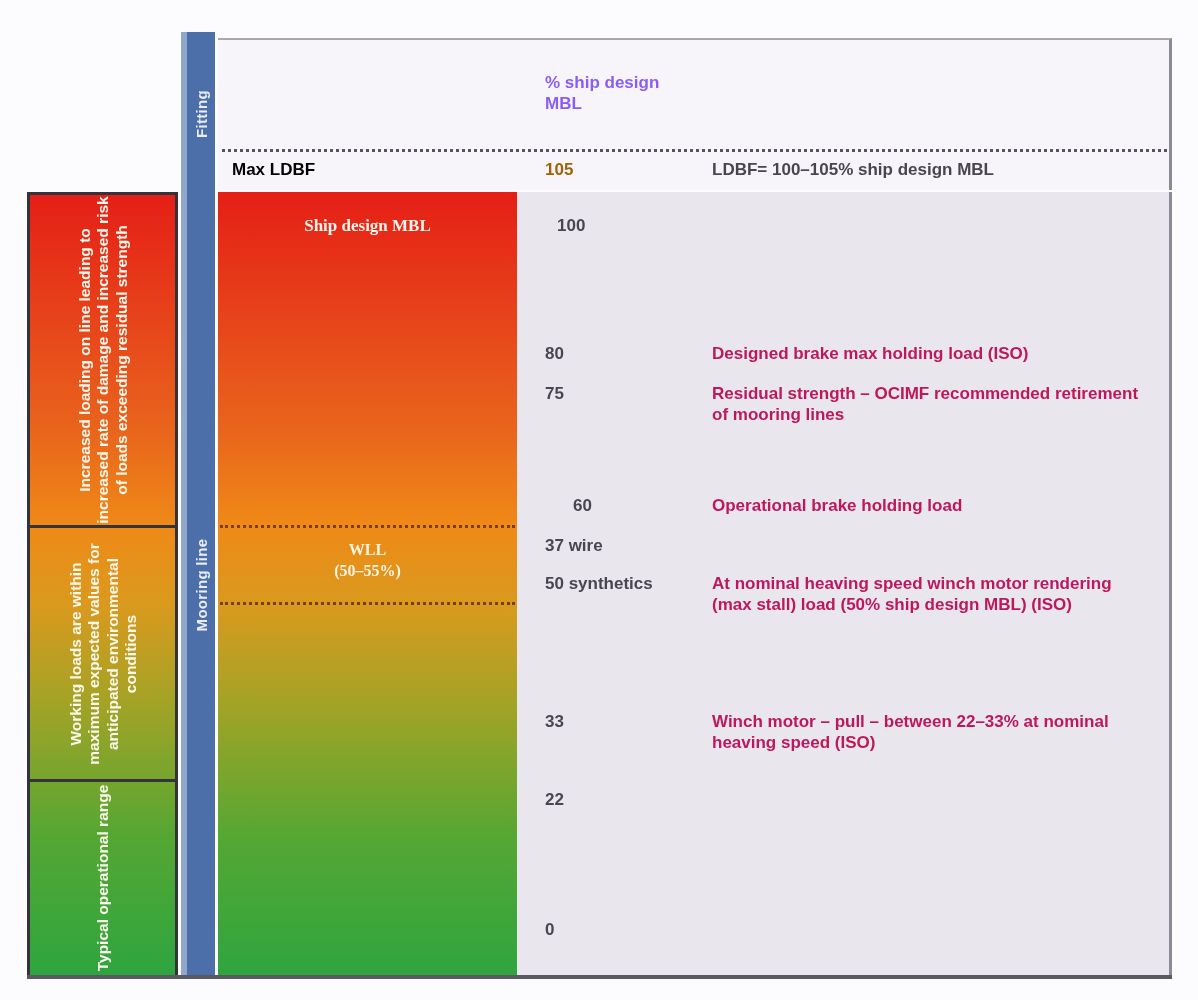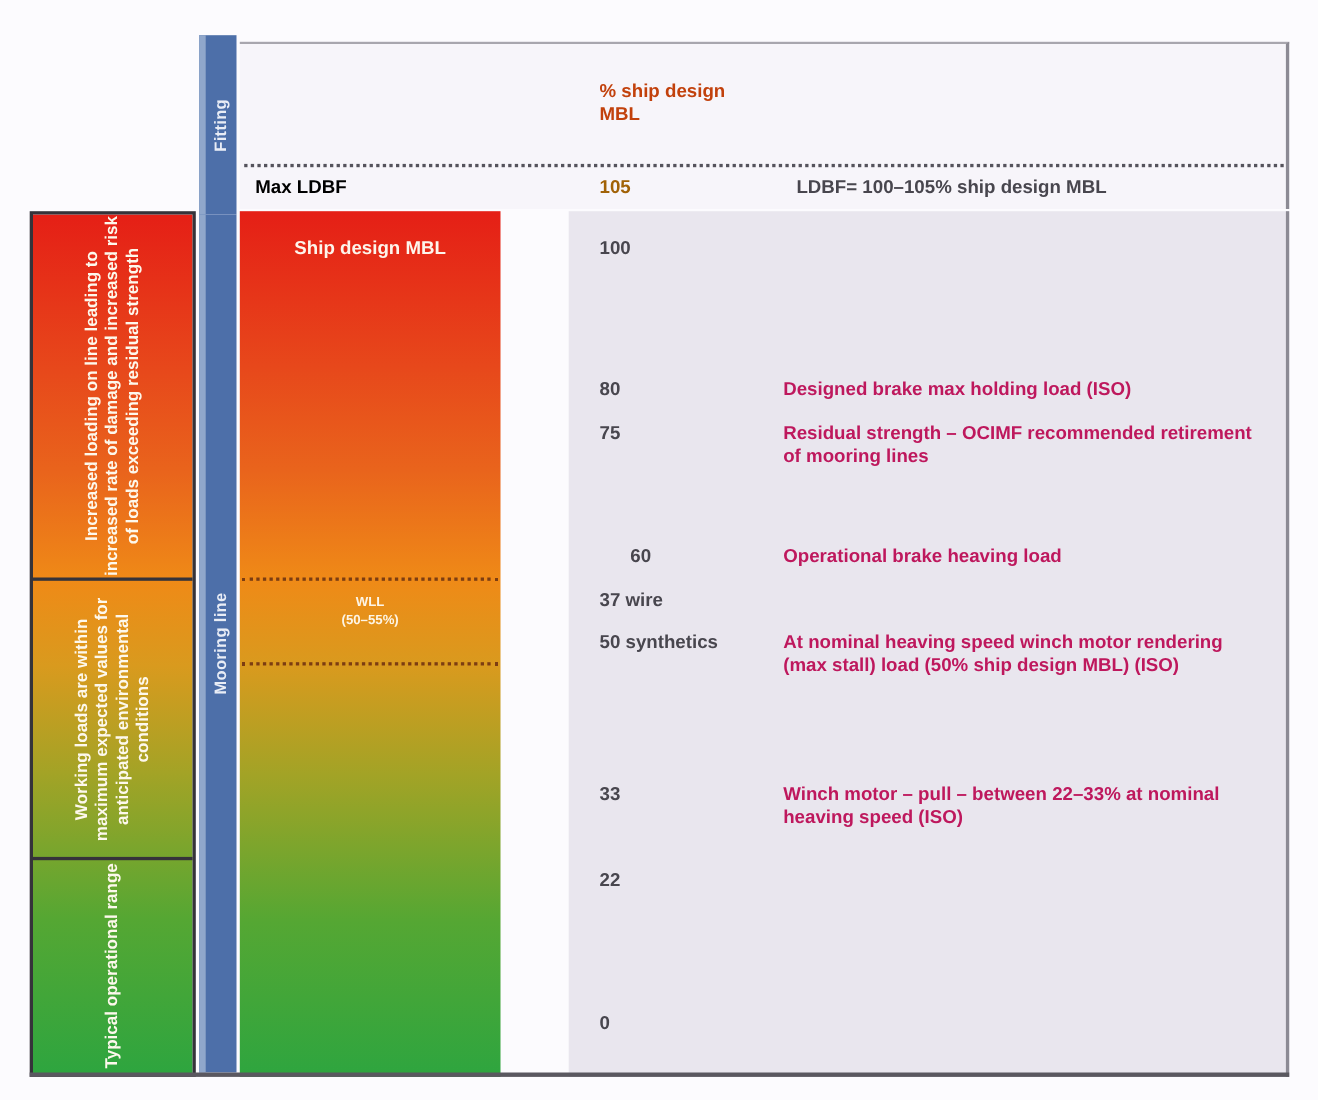--- a/index.html
+++ b/index.html
@@ -4,26 +4,26 @@
 <style>
   html,body{margin:0;padding:0;background:#fcfbfe;}
   *{box-sizing:border-box;}
   body{font-family:"Liberation Sans","DejaVu Sans",sans-serif;}
   #stage{position:relative;width:1198px;height:1000px;background:#fcfbfe;overflow:hidden;}
 
   
   .header-box{position:absolute;left:218px;top:38px;width:954px;height:152px;
     background:#f7f5fa;border-top:2px solid #a8a6ae;border-right:3px solid #8c8a94;}
   .col-header{position:absolute;left:327px;top:32px;width:120px;
-    font-size:17px;font-weight:700;color:#c2410c;line-height:1.25;}
+    font-size:17px;font-weight:700;color:#8b5cf6;line-height:1.25;}
   .header-dotted{position:absolute;left:4px;right:2px;top:109px;height:0;
     border-top:3px dotted #55535c;}
   .max-ldbf-label{position:absolute;left:14px;top:120px;font-size:17px;font-weight:700;color:#000000;}
   .max-ldbf-value{position:absolute;left:327px;top:120px;font-size:17px;font-weight:700;color:#a16207;}
-  .ldbf-note{position:absolute;left:506px;top:120px;font-size:17px;font-weight:700;color:#48464e;}
+  .ldbf-note{position:absolute;left:494px;top:120px;font-size:17px;font-weight:700;color:#48464e;}
 
   
   .vbar{position:absolute;left:181px;width:34px;background:#4d6fa9;border-left:6px solid #90a7cb;}
   .vbar.fitting{top:32px;height:163px;}
   .vbar.mooring{top:195px;height:780px;}
   .vlabel{position:absolute;left:50%;top:50%;display:flex;align-items:center;justify-content:center;
     transform:translate(-50%,-50%) rotate(-90deg);
     color:#e9edf6;font-weight:700;font-size:15px;letter-spacing:.3px;white-space:nowrap;}
 
   
@@ -35,36 +35,36 @@
   .zone-2{height:254px;border-bottom:3px solid #35333a;}
   .zone-3{height:191px;}
   .zone-label{position:absolute;left:50%;top:50%;display:flex;align-items:center;justify-content:center;
     transform:translate(-50%,-50%) rotate(-90deg);
     color:#fdf8ec;font-weight:700;font-size:15.5px;line-height:1.18;text-align:center;}
   .zone-1 .zone-label{width:330px;height:145px;}
   .zone-2 .zone-label{width:250px;height:145px;}
   .zone-3 .zone-label{width:188px;height:145px;}
 
   
-  .load-bar{position:absolute;left:218px;top:192px;width:237px;height:787px;
-    background:linear-gradient(180deg,#e51f16 0%,#e7481b 18%,#e9641c 30%,#ef8a17 42.6%,#d99a1e 52.5%,#a3a326 65%,#55a733 82%,#2ea53f 100%);}
+  .load-bar{position:absolute;left:218px;top:192px;width:299px;height:787px;
+    background:linear-gradient(180deg,#e51f16 0%,#e7481b 18%,#e9641c 30%,#ef8a17 42.6%,#d99a1e 52.5%,#a3a326 65%,#55a733 82%,#2ea53f 100%);font-family:Liberation Serif, serif;}
   .bar-top-label{position:absolute;left:0;right:0;top:24px;text-align:center;
     color:#fdf5ec;font-weight:700;font-size:17px;}
   .wll-dotted{position:absolute;left:2px;right:2px;height:0;border-top:3px dotted #7c3d12;}
   .wll-dotted.upper{top:333px;}
   .wll-dotted.lower{top:410px;}
   .wll-label{position:absolute;left:0;right:0;top:348px;text-align:center;
-    color:#fdf5e6;font-weight:700;font-size:12px;line-height:1.3;}
+    color:#fdf5e6;font-weight:700;font-size:16px;line-height:1.3;}
 
   
   .right-panel{position:absolute;left:517px;top:192px;width:655px;height:787px;
     background:#e9e6ee;border-right:3px solid #8c8a94;}
   .scale-value{position:absolute;left:28px;font-size:17px;font-weight:700;color:#48464e;white-space:nowrap;}
   .scale-desc{position:absolute;left:195px;width:432px;font-size:17px;font-weight:700;color:#be185d;line-height:1.22;}
-  .v-100{top:24px;} .v-80{top:152px;} .v-75{top:192px;} .v-60{top:304px;margin-left:28px;}
+  .v-100{top:24px;margin-left:12px;} .v-80{top:152px;} .v-75{top:192px;} .v-60{top:304px;margin-left:28px;}
   .v-55{top:344px;} .v-50{top:382px;} .v-33{top:520px;} .v-22{top:598px;} .v-0{top:728px;}
   .d-80{top:152px;} .d-75{top:192px;} .d-60{top:304px;} .d-50{top:382px;} .d-33{top:520px;}
 
   
   .bottom-rule{position:absolute;left:27px;top:975px;width:1145px;height:4px;background:#5a5860;}
 </style>
 </head>
 <body>
 
 <div id="stage">
@@ -112,20 +112,20 @@
     <div class="scale-value v-75">75</div>
     <div class="scale-value v-60">60</div>
     <div class="scale-value v-55">37 wire</div>
     <div class="scale-value v-50">50 synthetics</div>
     <div class="scale-value v-33">33</div>
     <div class="scale-value v-22">22</div>
     <div class="scale-value v-0">0</div>
 
     <div class="scale-desc d-80">Designed brake max holding load (ISO)</div>
     <div class="scale-desc d-75">Residual strength – OCIMF recommended retirement of mooring lines</div>
-    <div class="scale-desc d-60">Operational brake heaving load</div>
+    <div class="scale-desc d-60">Operational brake holding load</div>
     <div class="scale-desc d-50">At nominal heaving speed winch motor rendering (max stall) load (50% ship design MBL) (ISO)</div>
     <div class="scale-desc d-33">Winch motor – pull – between 22–33% at nominal heaving speed (ISO)</div>
   </div>
 
   <div class="bottom-rule"></div>
 
 </div>
 
 </body></html>

